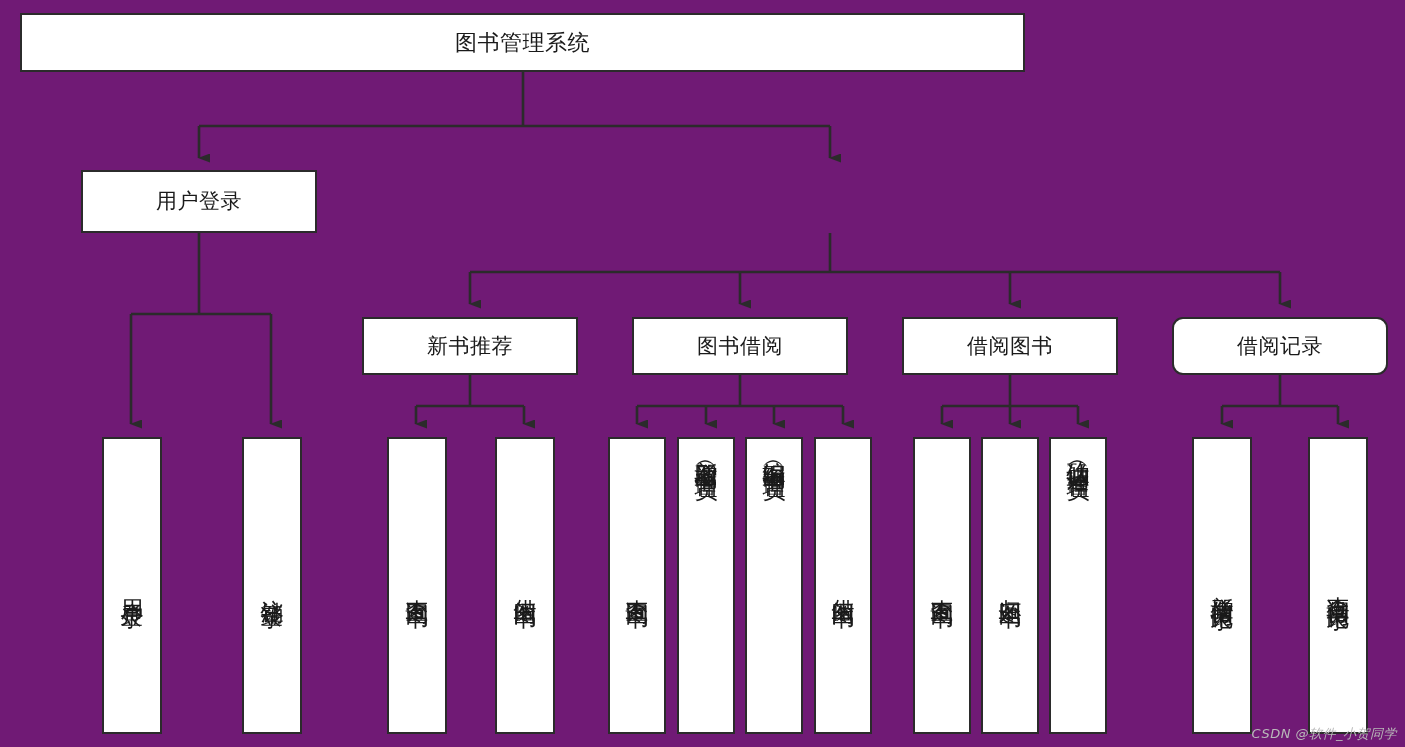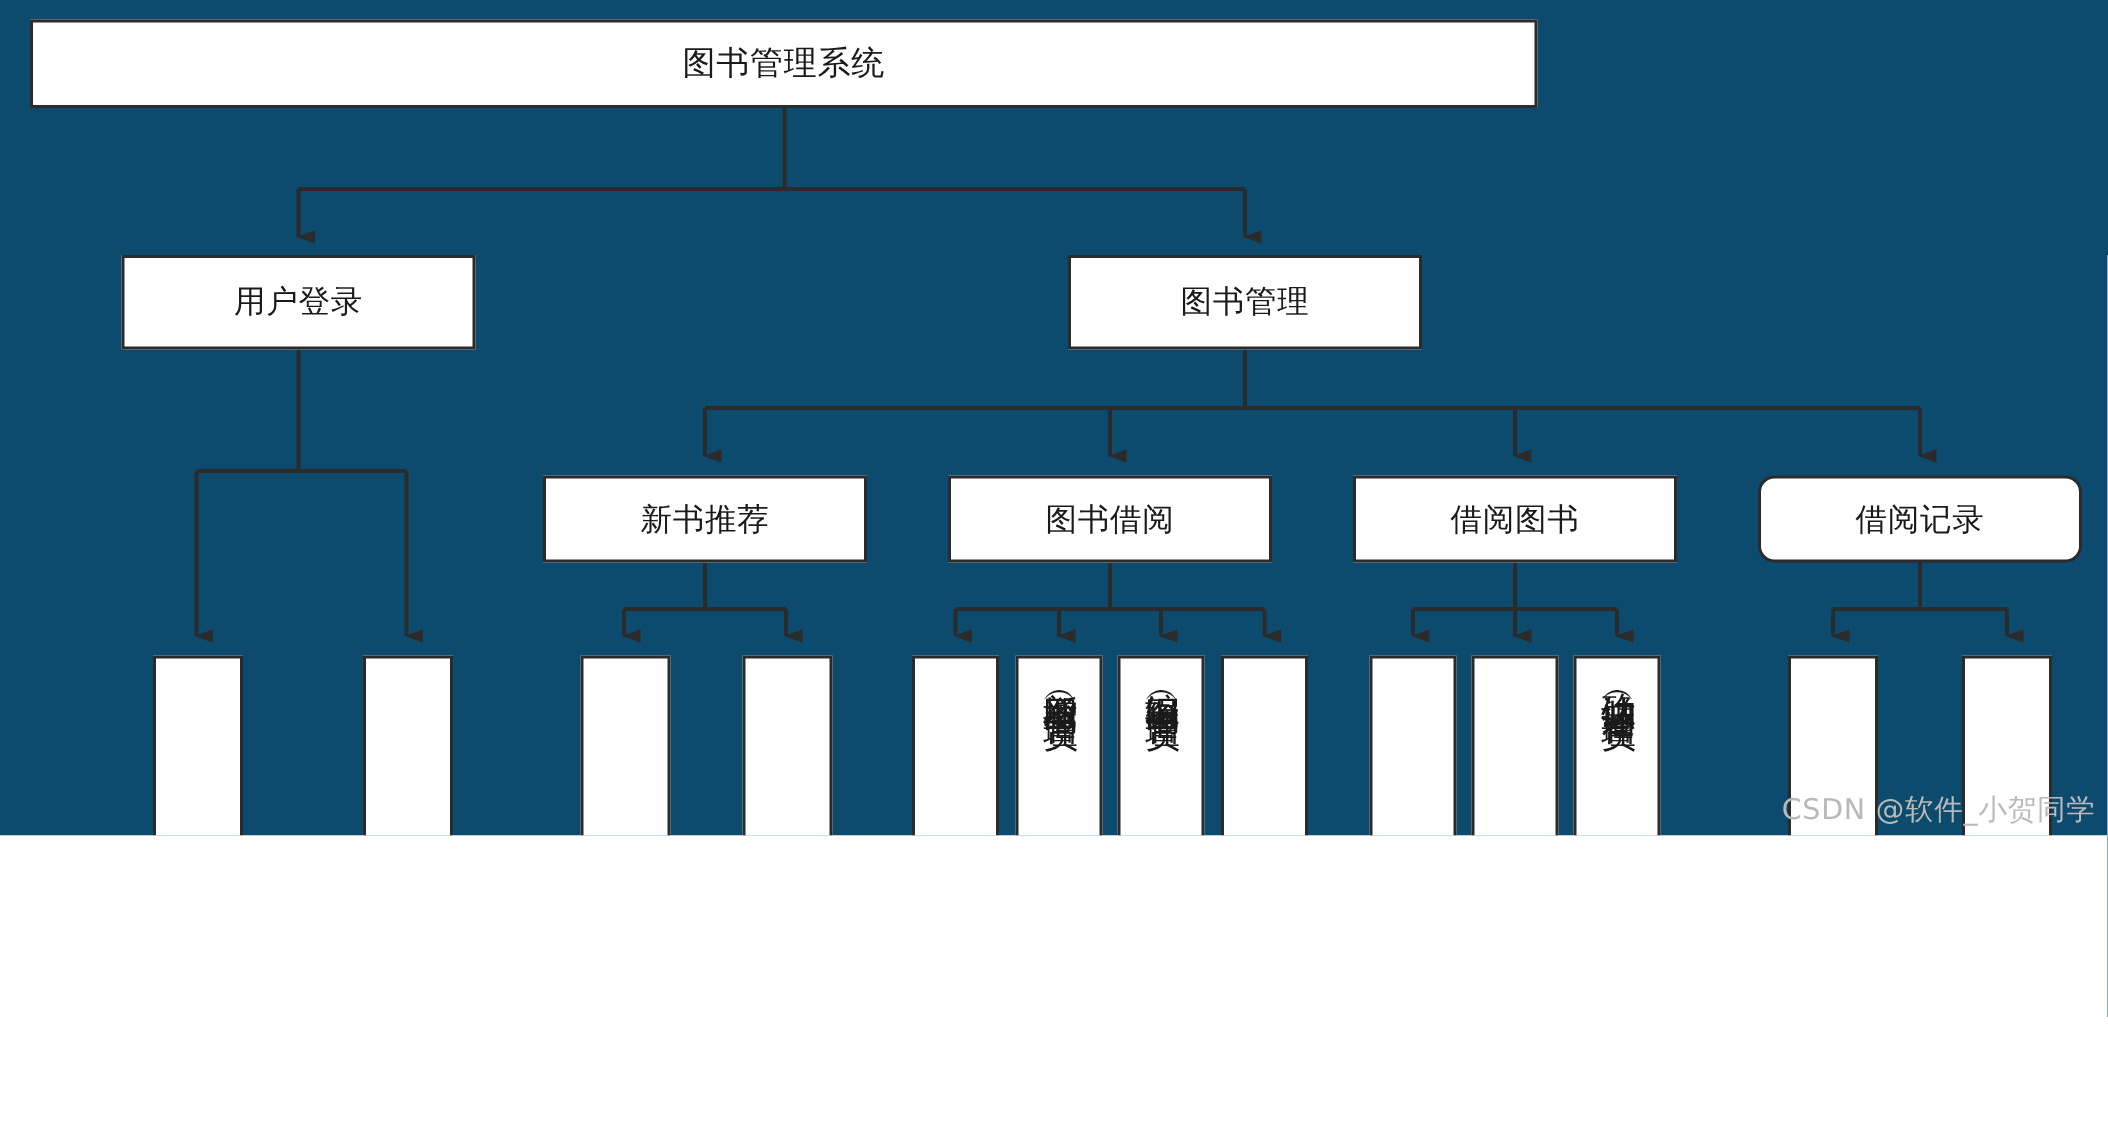--- a/index.html
+++ b/index.html
@@ -6,22 +6,22 @@
     margin: 0;
     padding: 0;
     background: #ffffff;
   }
   body {
     font-family: "DejaVu Sans", "Liberation Sans", sans-serif;
   }
   #diagram-root {
     position: relative;
     width: 1405px;
-    height: 557px;
-    background: #0c4a6e;
+    height: 747px;
+    background: #701a75;
     overflow: hidden;
   }
   svg#edges {
     position: absolute;
     left: 0;
     top: 0;
     width: 1405px;
     height: 747px;
   }
   .node {
@@ -59,25 +59,26 @@
     line-height: 1;
   }
   .node.vertical.centered {
     align-items: center;
     padding-top: 0;
   }
   .watermark {
     position: absolute;
     right: 8px;
     bottom: 4px;
-    font-size: 19px;
+    font-size: 13px;
     color: #b9b9b9;
     letter-spacing: 0.5px;
     white-space: nowrap;
     pointer-events: none;
+    font-style: italic;
   }
 </style>
 </head>
 <body>
 
 <div id="diagram-root">
 
   <svg id="edges" viewBox="0 0 1405 747" xmlns="http://www.w3.org/2000/svg">
     <defs>
       <marker id="arw" markerWidth="9" markerHeight="12" refX="4.5" refY="11" orient="auto" markerUnits="userSpaceOnUse">
@@ -128,23 +129,20 @@
     </g>
   </svg>
 
   <div class="node root horizontal" style="left:20px; top:13px; width:1005px; height:59px;">
     <span class="node-label">图书管理系统</span>
   </div>
 
   <div class="node horizontal" style="left:81px; top:170px; width:236px; height:63px;">
     <span class="node-label">用户登录</span>
   </div>
-  <div class="node horizontal" style="left:712px; top:170px; width:236px; height:63px;">
-    <span class="node-label">图书管理</span>
-  </div>
 
   <div class="node horizontal" style="left:362px; top:317px; width:216px; height:58px;">
     <span class="node-label">新书推荐</span>
   </div>
   <div class="node horizontal" style="left:632px; top:317px; width:216px; height:58px;align-items:center;">
     <span class="node-label">图书借阅</span>
   </div>
   <div class="node horizontal" style="left:902px; top:317px; width:216px; height:58px;">
     <span class="node-label">借阅图书</span>
   </div>

